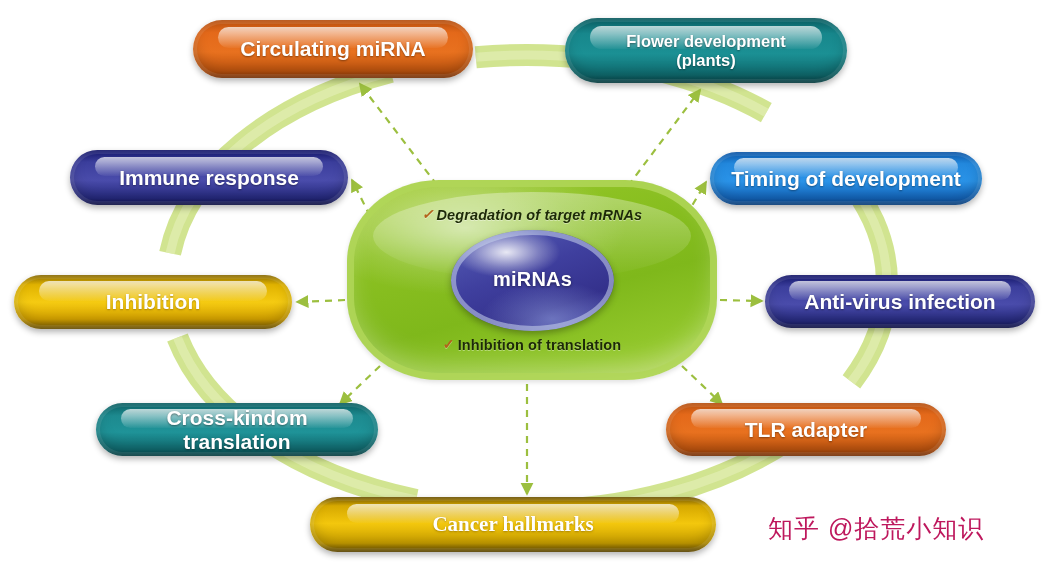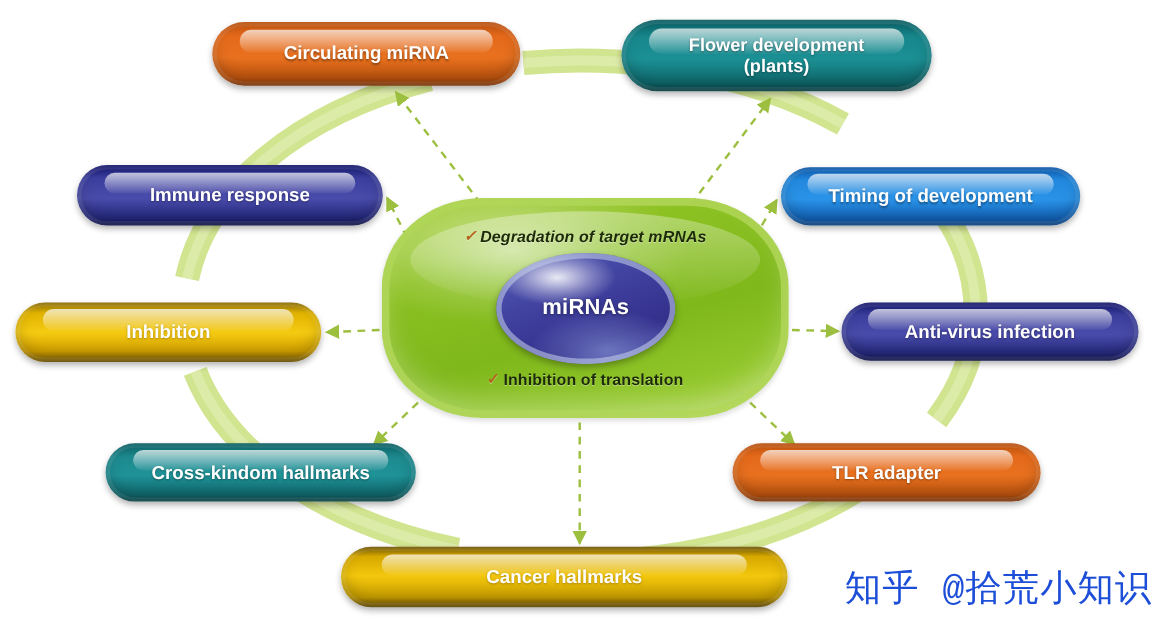--- a/index.html
+++ b/index.html
@@ -110,21 +110,21 @@
   
   .pill {
     position: absolute;
     border-radius: 999px;
     display: flex;
     align-items: center;
     justify-content: center;
     text-align: center;
     color: #ffffff;
     font-weight: bold;
-    font-size: 17px;
+    font-size: 21px;
     line-height: 1.12;
     box-shadow: 0 3px 6px rgba(0,0,0,0.30);
     overflow: hidden;
   }
   .pill .pill-text {
     position: relative;
     z-index: 3;
     padding: 0 16px;
     text-shadow: 0 1px 2px rgba(0,0,0,0.40);
     white-space: pre-line;
@@ -161,46 +161,46 @@
   .pill.blue {
     background: linear-gradient(180deg, #0c56a8 0%, #2288dd 22%, #2a93e8 55%, #1466bd 88%, #0a4a92 100%);
   }
   .pill.gold {
     background: linear-gradient(180deg, #8a6b04 0%, #e0b200 18%, #f5cb12 50%, #d7a400 82%, #7d5f03 100%);
   }
   .pill.gold .pill-text { text-shadow: 0 1px 2px rgba(120,90,0,0.55); }
   .pill.gold2 {
     background: linear-gradient(180deg, #6e5303 0%, #d6a800 16%, #f3c70d 48%, #caa000 84%, #6b5102 100%);
   }
-  .pill.gold2 .pill-text { text-shadow: 0 1px 2px rgba(120,90,0,0.55); }
+  .pill.gold2 .pill-text { text-shadow: 0 1px 2px rgba(120,90,0,0.55); font-family: Liberation Serif, serif; }
   .pill.teal2 {
     background: linear-gradient(180deg, #0b5f63 0%, #1d8a8f 24%, #1f9398 55%, #116c71 88%, #084a4e 100%);
   }
 
   
   #node-circulating-mirna   { left: 193px; top: 20px;  width: 280px; height: 58px; }
   #node-flower-development  { left: 565px; top: 18px;  width: 282px; height: 65px; font-size: 16.5px; }
   #node-immune-response     { left: 70px;  top: 150px; width: 278px; height: 55px; }
   #node-timing-development  { left: 710px; top: 152px; width: 272px; height: 53px; }
   #node-metabolism          { left: 14px;  top: 275px; width: 278px; height: 54px; }
   #node-anti-virus          { left: 765px; top: 275px; width: 270px; height: 53px; }
   #node-cross-kindom        { left: 96px;  top: 403px; width: 282px; height: 53px; }
   #node-tlr-adapter         { left: 666px; top: 403px; width: 280px; height: 53px; }
   #node-cancer-hallmarks    { left: 310px; top: 497px; width: 406px; height: 55px; }
 
   
   .watermark {
     position: absolute;
     left: 768px;
     top: 512px;
-    color: #1d4ed8;
-    font-size: 33px;
+    color: #be185d;
+    font-size: 25px;
     letter-spacing: 1px;
     white-space: nowrap;
-    font-family: Liberation Mono, monospace;
+    font-family: Liberation Sans, sans-serif;
   }
 </style>
 </head>
 <body>
 
 <div id="canvas">
 
   <svg id="ring-svg" viewBox="0 0 1052 565">
     <defs>
       <marker id="arrowhead" markerWidth="7" markerHeight="7" refX="5.2" refY="3" orient="auto">
@@ -275,21 +275,21 @@
 
   <div class="pill navy" id="node-anti-virus">
     <span class="rim"></span>
     <span class="gloss"></span>
     <span class="pill-text">Anti-virus infection</span>
   </div>
 
   <div class="pill teal2" id="node-cross-kindom">
     <span class="rim"></span>
     <span class="gloss"></span>
-    <span class="pill-text">Cross-kindom hallmarks</span>
+    <span class="pill-text">Cross-kindom translation</span>
   </div>
 
   <div class="pill orange" id="node-tlr-adapter">
     <span class="rim"></span>
     <span class="gloss"></span>
     <span class="pill-text">TLR adapter</span>
   </div>
 
   <div class="pill gold2" id="node-cancer-hallmarks">
     <span class="rim"></span>

